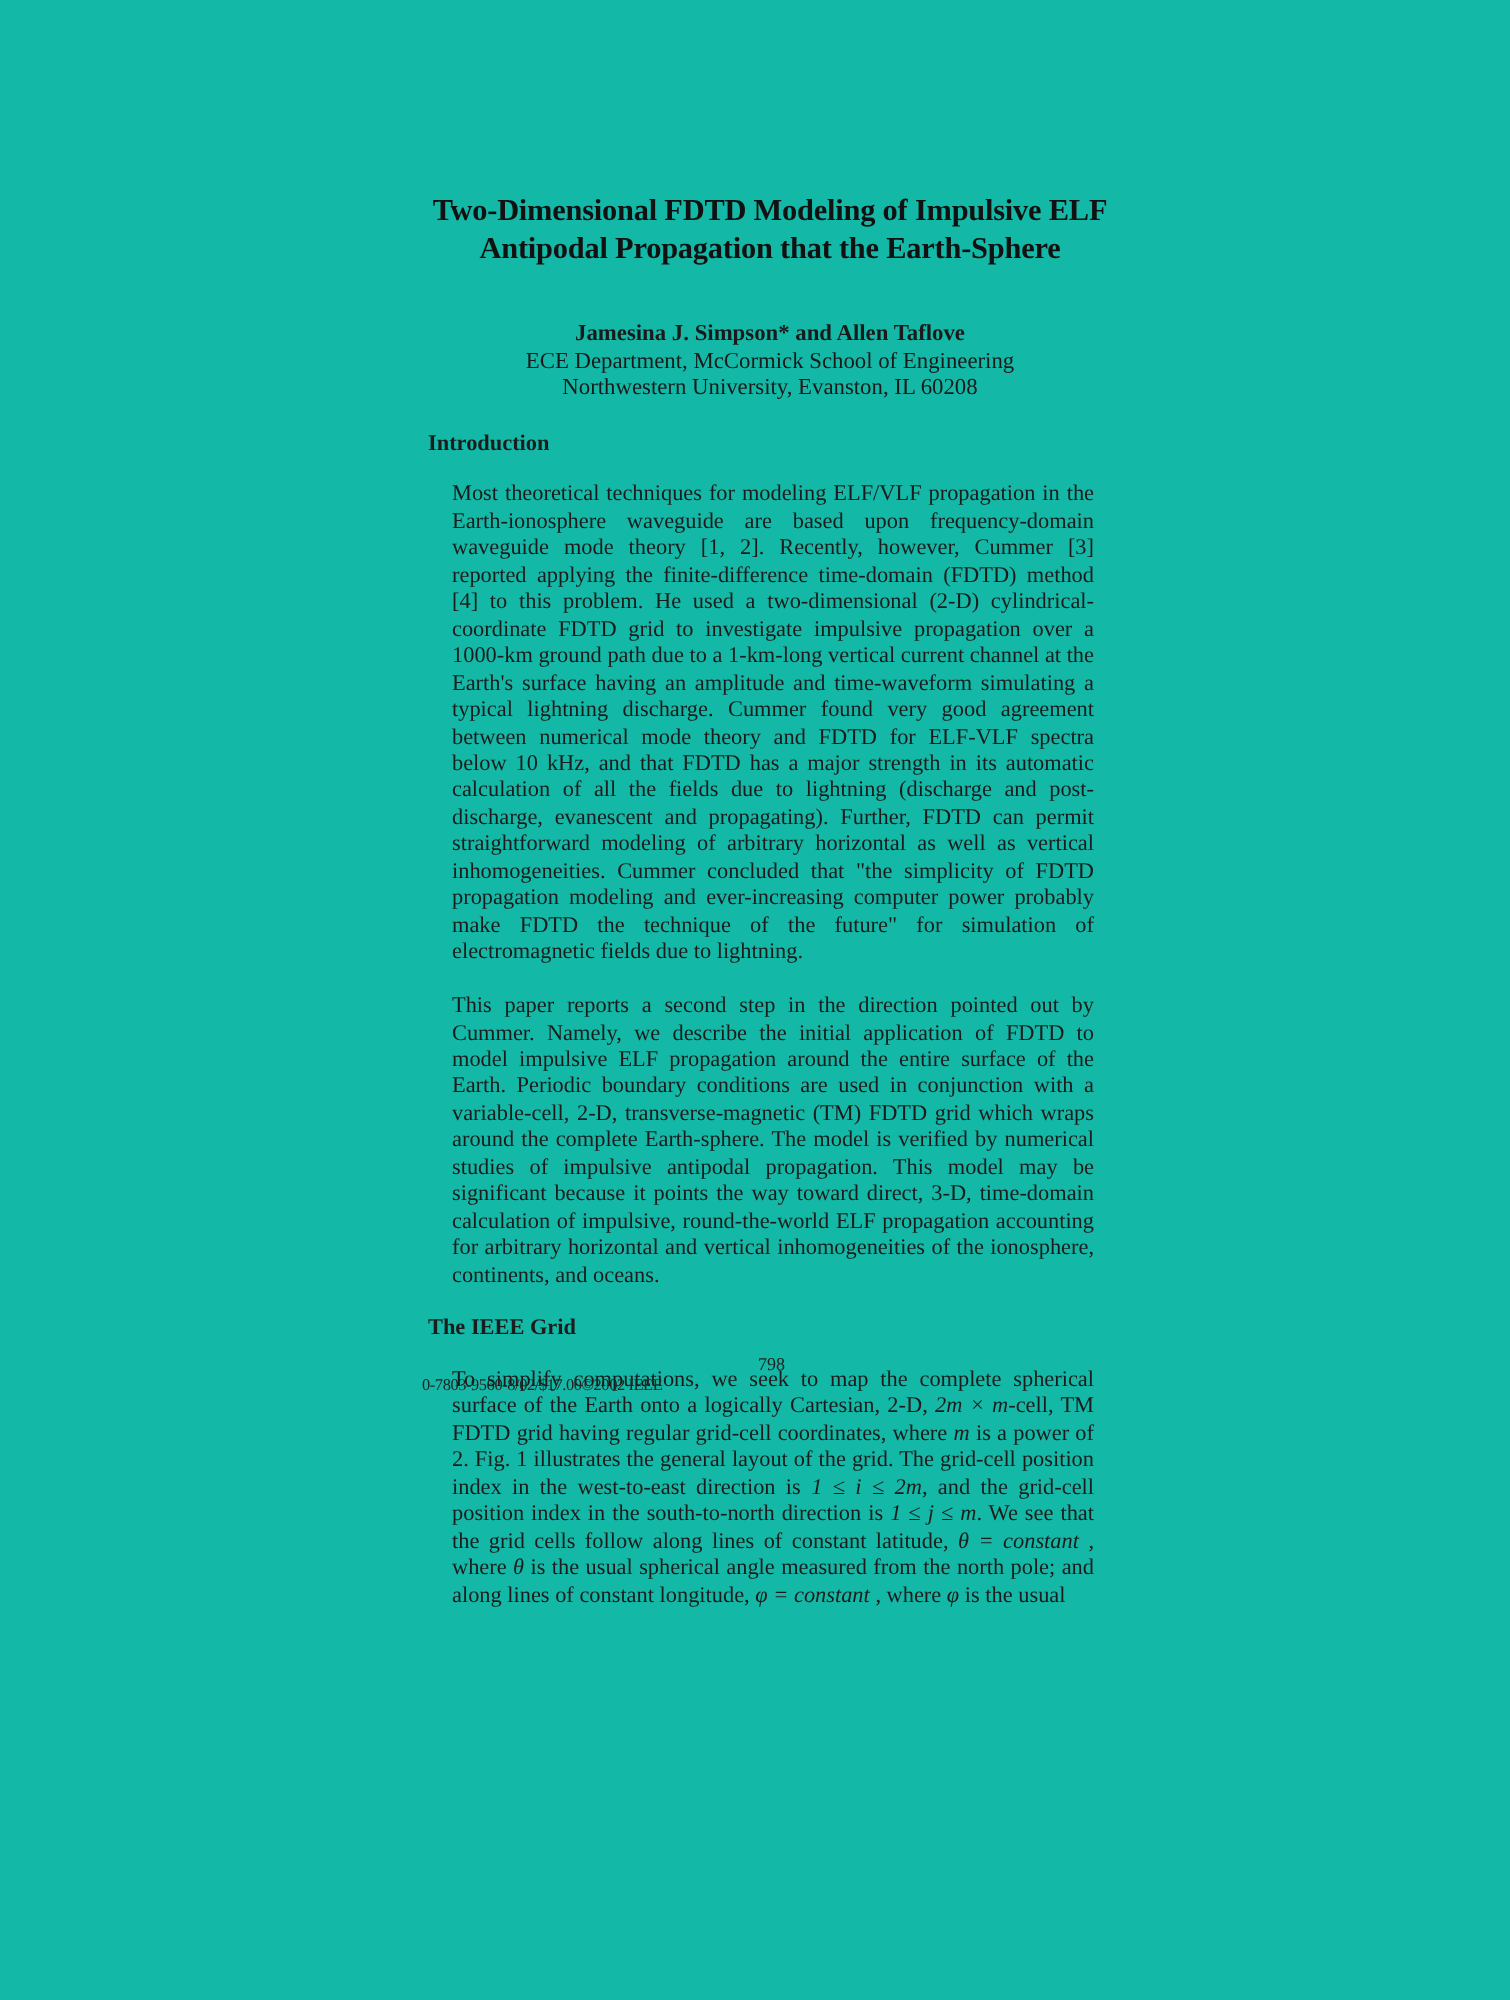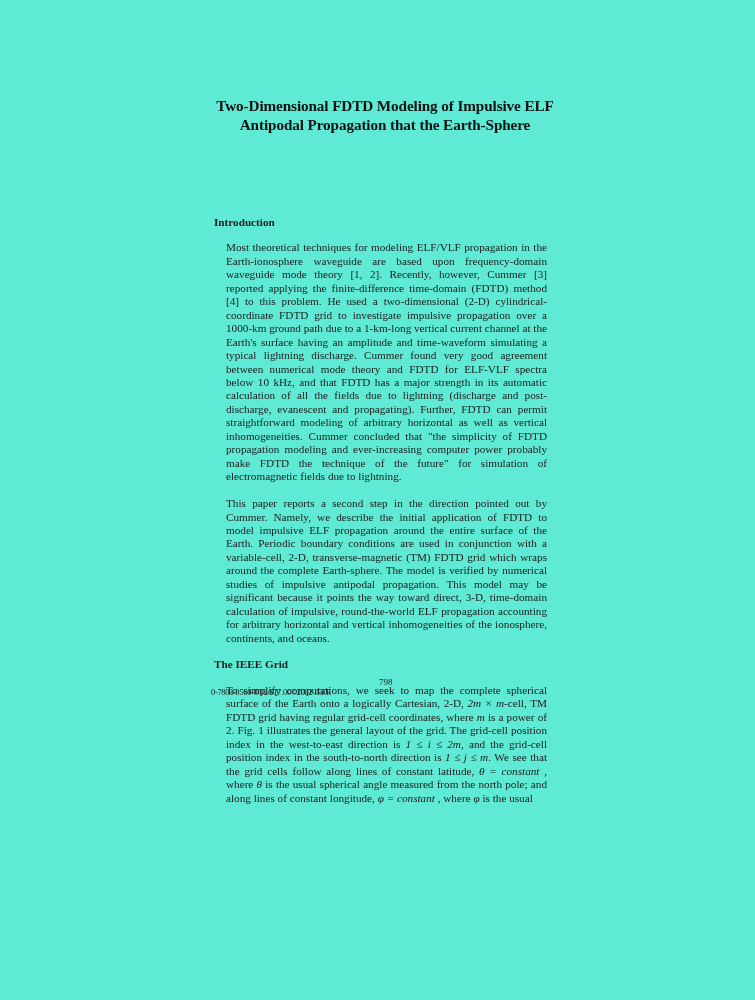--- a/index.html
+++ b/index.html
@@ -13,21 +13,21 @@
     position: relative;
     overflow: hidden;
     font-family: "Liberation Serif", "DejaVu Serif", serif;
     color: #1a1a1a;
   }
   .page {
     position: absolute;
     left: 0; top: 0;
     width: 755px;
     height: 1000px;
-    background: #5eead4;
+    background: #14b8a6;
   }
   .header-block {
     position: absolute;
     left: 200px;
     width: 370px;
     top: 96px;
     text-align: center;
   }
   .title {
     font-weight: bold;
@@ -92,20 +92,25 @@
 </head>
 <body>
 
 <div class="page">
 
   <div class="header-block">
     <h1 class="title">
       <span>Two-Dimensional FDTD Modeling of Impulsive ELF</span><br>
       <span>Antipodal Propagation that the Earth-Sphere</span>
     </h1>
+    <div class="authors">
+      <div class="names">Jamesina J. Simpson* and Allen Taflove</div>
+      <div>ECE Department, McCormick School of Engineering</div>
+      <div>Northwestern University, Evanston, IL 60208</div>
+    </div>
   </div>
 
   <div class="body-col">
     <div class="section">
       <h2 class="section-heading">Introduction</h2>
       <p class="para">Most theoretical techniques for modeling ELF/VLF propagation in the Earth-ionosphere waveguide are based upon frequency-domain waveguide mode theory [1, 2]. Recently, however, Cummer [3] reported applying the finite-difference time-domain (FDTD) method [4] to this problem. He used a two-dimensional (2-D) cylindrical-coordinate FDTD grid to investigate impulsive propagation over a 1000-km ground path due to a 1-km-long vertical current channel at the Earth's surface having an amplitude and time-waveform simulating a typical lightning discharge. Cummer found very good agreement between numerical mode theory and FDTD for ELF-VLF spectra below 10 kHz, and that FDTD has a major strength in its automatic calculation of all the fields due to lightning (discharge and post-discharge, evanescent and propagating). Further, FDTD can permit straightforward modeling of arbitrary horizontal as well as vertical inhomogeneities. Cummer concluded that "the simplicity of FDTD propagation modeling and ever-increasing computer power probably make FDTD the technique of the future" for simulation of electromagnetic fields due to lightning.</p>
       <p class="para">This paper reports a second step in the direction pointed out by Cummer. Namely, we describe the initial application of FDTD to model impulsive ELF propagation around the entire surface of the Earth. Periodic boundary conditions are used in conjunction with a variable-cell, 2-D, transverse-magnetic (TM) FDTD grid which wraps around the complete Earth-sphere. The model is verified by numerical studies of impulsive antipodal propagation. This model may be significant because it points the way toward direct, 3-D, time-domain calculation of impulsive, round-the-world ELF propagation accounting for arbitrary horizontal and vertical inhomogeneities of the ionosphere, continents, and oceans.</p>
     </div>
 
     <div class="section">

